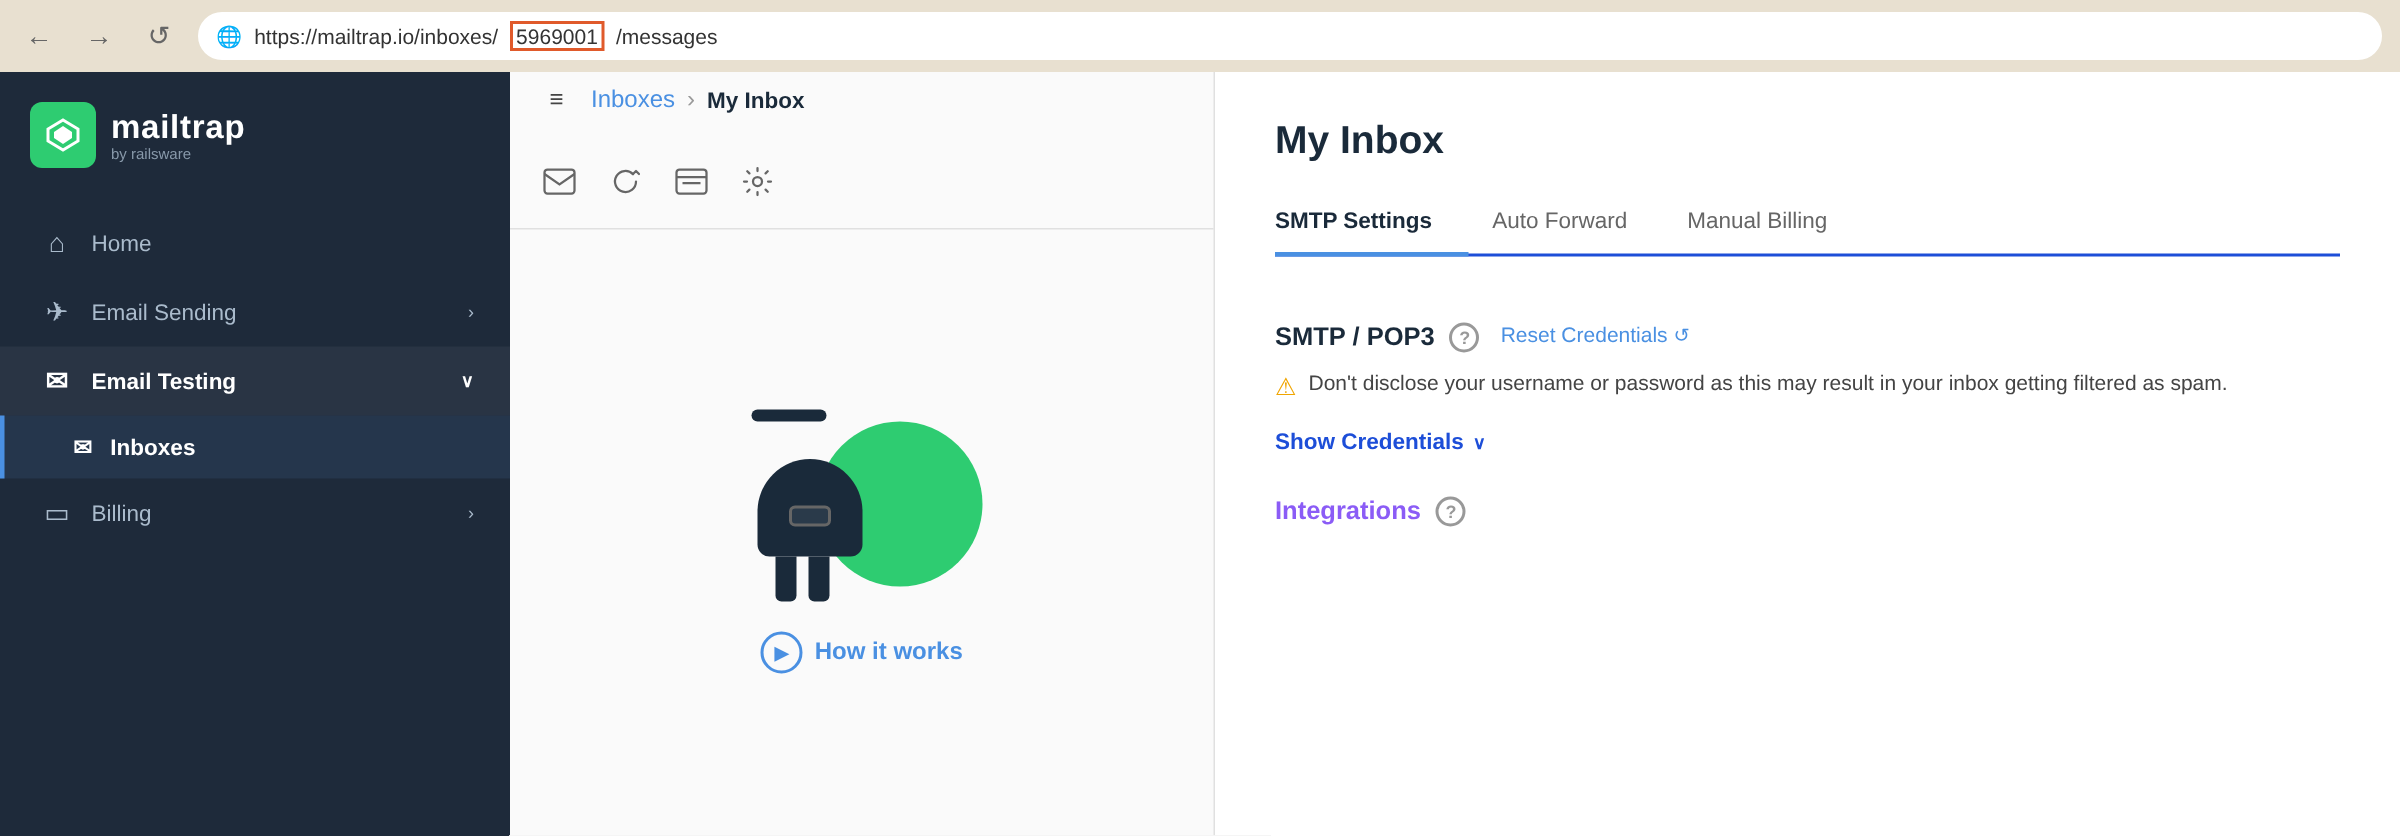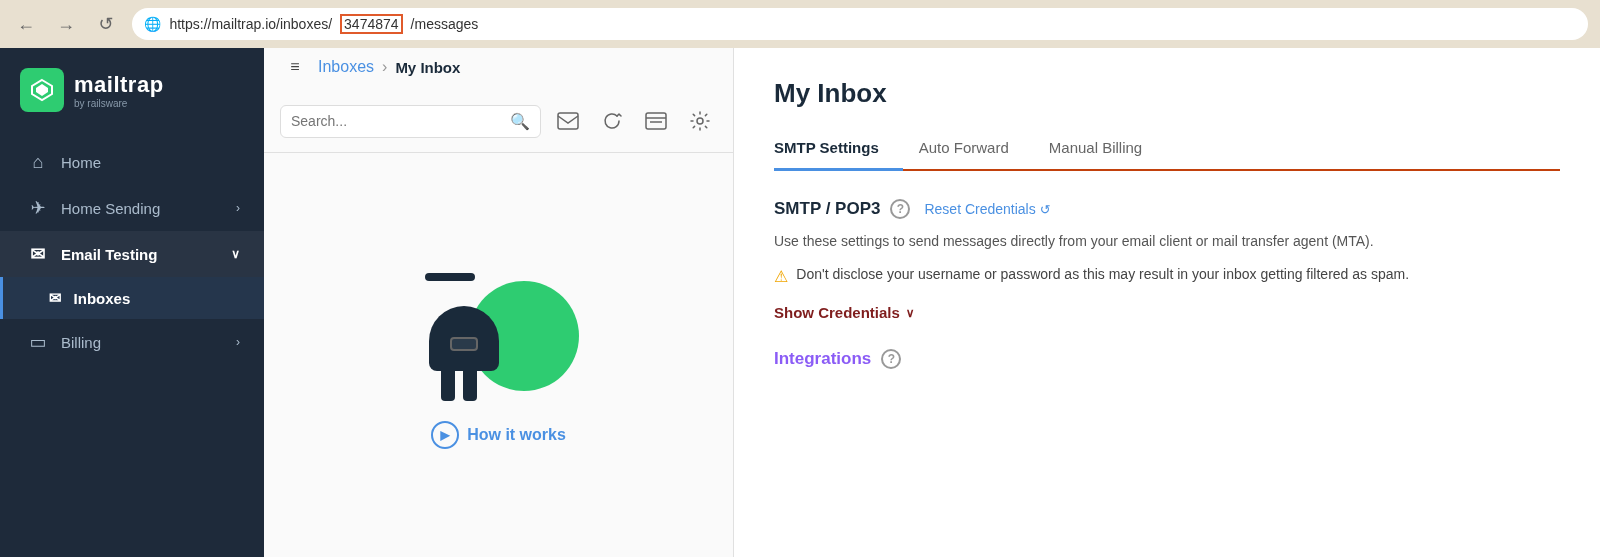--- a/index.html
+++ b/index.html
@@ -40,21 +40,21 @@
 
     
     .app-container {
       display: flex;
       flex: 1;
       overflow: hidden;
     }
 
     
     .sidebar {
-      width: 264px;
+      width: 340px;
       background: #1e2a3a;
       color: white;
       display: flex;
       flex-direction: column;
       flex-shrink: 0;
     }
     .sidebar-logo {
       display: flex;
       align-items: center;
       gap: 10px;
@@ -232,22 +232,22 @@
     .right-panel-title {
       font-size: 26px;
       font-weight: 800;
       color: #1a2a3a;
       margin-bottom: 20px;
     }
 
     
     .tabs {
       display: flex;
-      border-bottom: 2px solid #c2410c;
-      margin-bottom: 28px;
+      border-bottom: 2px solid #1d4ed8;
+      margin-bottom: 44px;
       gap: 0;
     }
     .tab {
       padding: 10px 24px 12px 0;
       font-size: 15px;
       color: #666;
       cursor: pointer;
       border-bottom: 3px solid transparent;
       margin-bottom: -2px;
       margin-right: 16px;
@@ -255,21 +255,21 @@
     }
     .tab.active {
       color: #1a2a3a;
       border-bottom-color: #4a90e2;
       font-weight: 700;
     }
 
     
     .section-header {
       display: flex;
-      align-items: center;
+      align-items: flex-start;
       gap: 10px;
       margin-bottom: 12px;
     }
     .section-title {
       font-size: 17px;
       font-weight: 700;
       color: #1a2a3a;
     }
     .help-icon {
       width: 20px; height: 20px;
@@ -294,21 +294,21 @@
     }
 
     .warning-box {
       display: flex; align-items: flex-start; gap: 8px;
       font-size: 14px; color: #444; margin-bottom: 18px;
     }
     .warning-icon { color: #f0a500; font-size: 16px; margin-top: 1px; }
 
     .show-credentials-btn {
       display: flex; align-items: center; gap: 6px;
-      color: #7f1d1d; font-size: 15px; font-weight: 600; cursor: pointer;
+      color: #1d4ed8; font-size: 15px; font-weight: 600; cursor: pointer;
       margin-bottom: 28px;
     }
     .chevron-down { font-size: 12px; }
 
     .integrations-header {
       display: flex; align-items: center; gap: 10px;
     }
     .integrations-title {
       font-size: 17px; font-weight: 700; color: #8b5cf6;
     }
@@ -322,21 +322,21 @@
 </head>
 <body>
 
 <div class="browser-bar">
   <button class="browser-nav-btn">←</button>
   <button class="browser-nav-btn">→</button>
   <button class="browser-nav-btn">↺</button>
   <div class="address-bar">
     <span class="globe">🌐</span>
     <span>https://mailtrap.io/inboxes/</span>
-      <span class="address-highlight">3474874</span>
+      <span class="address-highlight">5969001</span>
       <span>/messages</span>
   </div>
 </div>
 
 <div class="app-container">
 
   <div class="sidebar">
     <div class="sidebar-logo">
       <div class="logo-icon">
         <svg width="28" height="28" viewBox="0 0 28 28" fill="none">
@@ -350,21 +350,21 @@
       </div>
     </div>
 
     <nav class="sidebar-nav">
       <div class="nav-item">
         <span class="icon">⌂</span>
         <span>Home</span>
       </div>
       <div class="nav-item">
         <span class="icon">✈</span>
-        <span>Home Sending</span>
+        <span>Email Sending</span>
         <span class="chevron">›</span>
       </div>
       <div class="nav-item active">
         <span class="icon">✉</span>
         <span>Email Testing</span>
         <span class="chevron">∨</span>
       </div>
       <div class="nav-sub-item active-bar">
         <span class="icon">✉</span>
         <span>Inboxes</span>
@@ -380,24 +380,20 @@
   <div class="content-area">
 
     <div class="email-panel">
       <div class="email-list-header">
         <div class="hamburger-btn">≡</div>
         <span class="breadcrumb-link">Inboxes</span>
         <span class="breadcrumb-sep">›</span>
         <span class="breadcrumb-current">My Inbox</span>
       </div>
       <div class="email-panel-header">
-        <div class="search-box">
-          <input type="text" placeholder="Search..." style="">
-          <span style="color:#999; font-size:16px;">🔍</span>
-        </div>
         <div class="toolbar-icon">
           <svg width="22" height="18" viewBox="0 0 22 18" fill="none">
               <rect x="1" y="1" width="20" height="16" rx="2" stroke="#666" stroke-width="1.5"></rect>
               <path d="M1 4l10 7 10-7" stroke="#666" stroke-width="1.5"></path>
             </svg>
         </div>
         <div class="toolbar-icon">
           <svg width="20" height="20" viewBox="0 0 20 20" fill="none">
               <path d="M17 10a7 7 0 11-2-4.9" stroke="#666" stroke-width="1.5" stroke-linecap="round"></path>
               <path d="M15 5l2-2 2 2" stroke="#666" stroke-width="1.5" stroke-linecap="round" stroke-linejoin="round"></path>
@@ -447,21 +443,20 @@
 
       <div class="section-header">
         <span class="section-title">SMTP / POP3</span>
         <div class="help-icon">?</div>
         <div class="reset-link">
           <span>Reset Credentials</span>
           <span style="font-size:13px;">↺</span>
         </div>
       </div>
 
-      <p class="smtp-desc">Use these settings to send messages directly from your email client or mail transfer agent (MTA).</p>
 
       <div class="warning-box">
         <span class="warning-icon">⚠</span>
         <span>Don't disclose your username or password as this may result in your inbox getting filtered as spam.</span>
       </div>
 
       <div class="show-credentials-btn">
         <span>Show Credentials</span>
         <span class="chevron-down">∨</span>
       </div>

